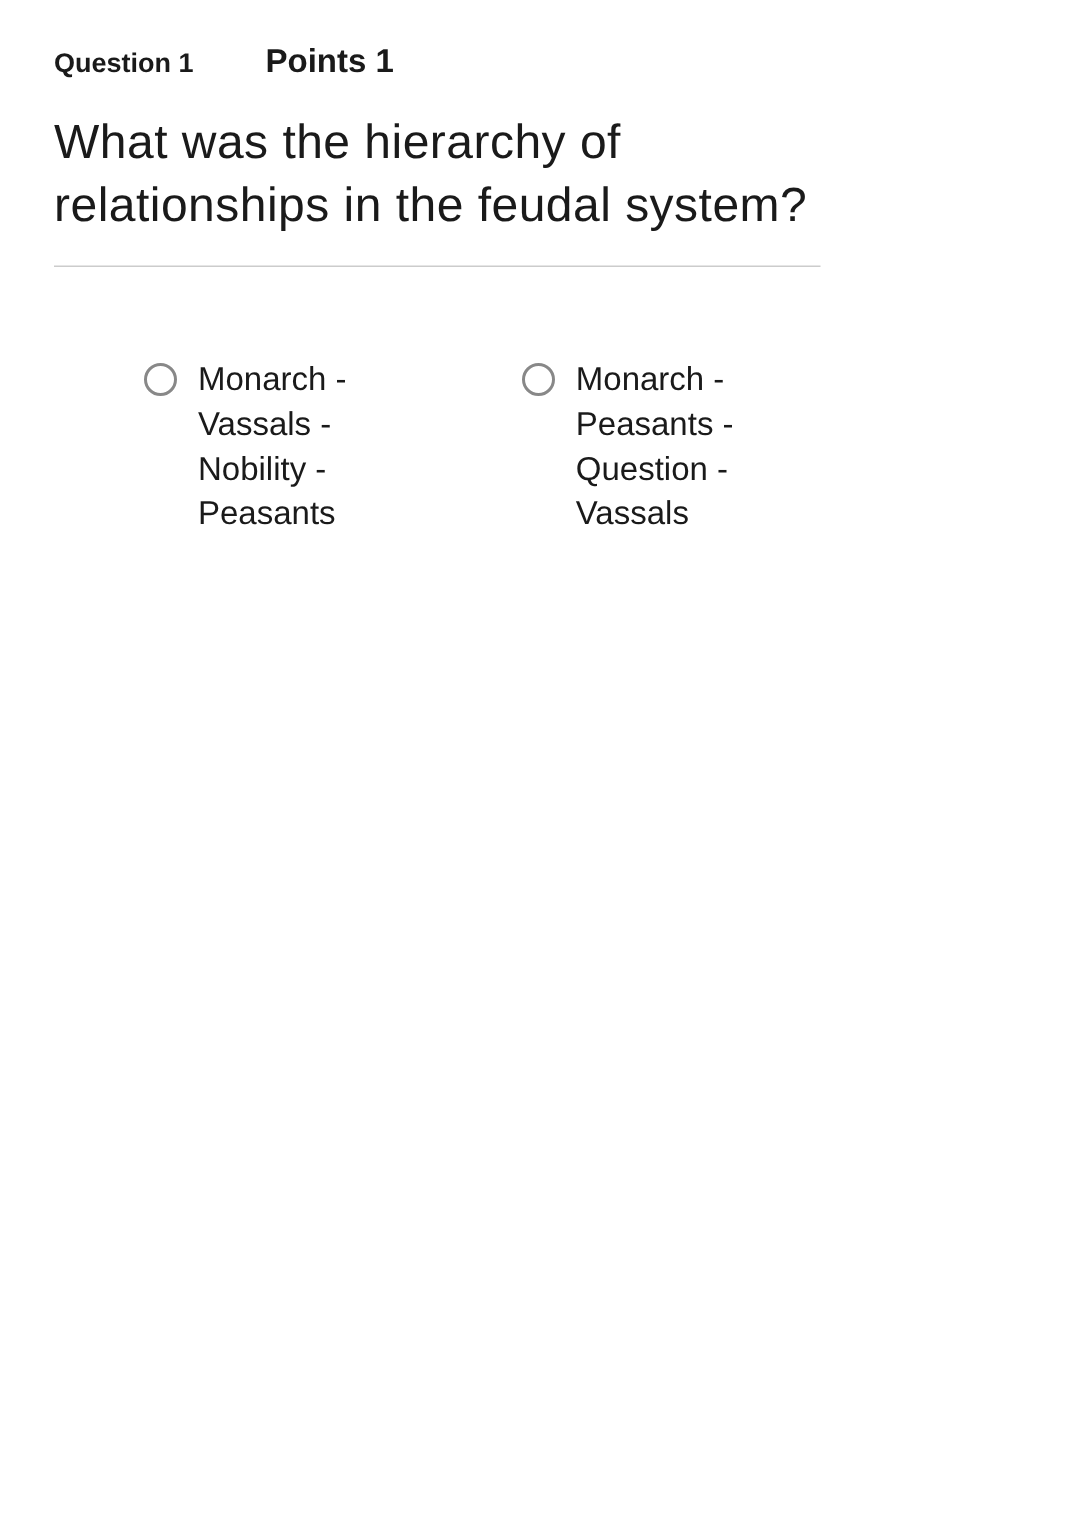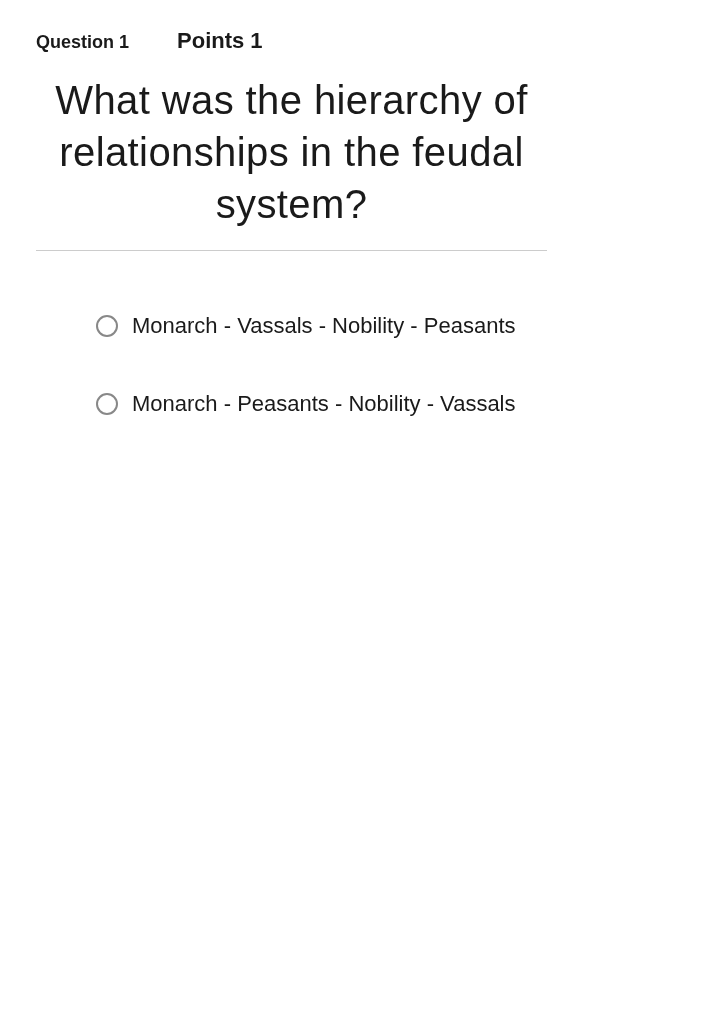--- a/index.html
+++ b/index.html
@@ -33,38 +33,37 @@
       font-size: 18px;
       font-weight: 700;
     }
 
     .points-label {
       font-size: 22px;
       font-weight: 700;
     }
 
     .question-text {
-      font-size: 40px;
+      font-size: 32px;
       font-weight: 400;
       line-height: 1.3;
       margin-bottom: 20px;
       letter-spacing: 0.01em;
-      text-align: center;
     }
 
     .divider {
       border: none;
       border-top: 1px solid #cccccc;
       margin-bottom: 36px;
     }
 
     .options-list {
       list-style: none;
       display: flex;
-      flex-direction: column;
+      flex-direction: row;
       gap: 0;
     }
 
     .option-item {
       display: flex;
       align-items: flex-start;
       padding: 24px 0 24px 60px;
       position: relative;
       cursor: pointer;
     }
@@ -124,17 +123,17 @@
 
   <hr class="divider">
 
   <ul class="options-list">
   <li class="option-item">
         <input type="radio" name="question1" class="option-radio" id="option_a" style="">
         <label class="option-text" for="option_a">Monarch - Vassals - Nobility - Peasants</label>
       </li>
       <li class="option-item">
         <input type="radio" name="question1" class="option-radio" id="option_c" style="">
-        <label class="option-text" for="option_c">Monarch - Peasants - Nobility - Vassals</label>
+        <label class="option-text" for="option_c">Monarch - Peasants - Question - Vassals</label>
       </li>
     </ul>
 
 </div>
 
 </body></html>

